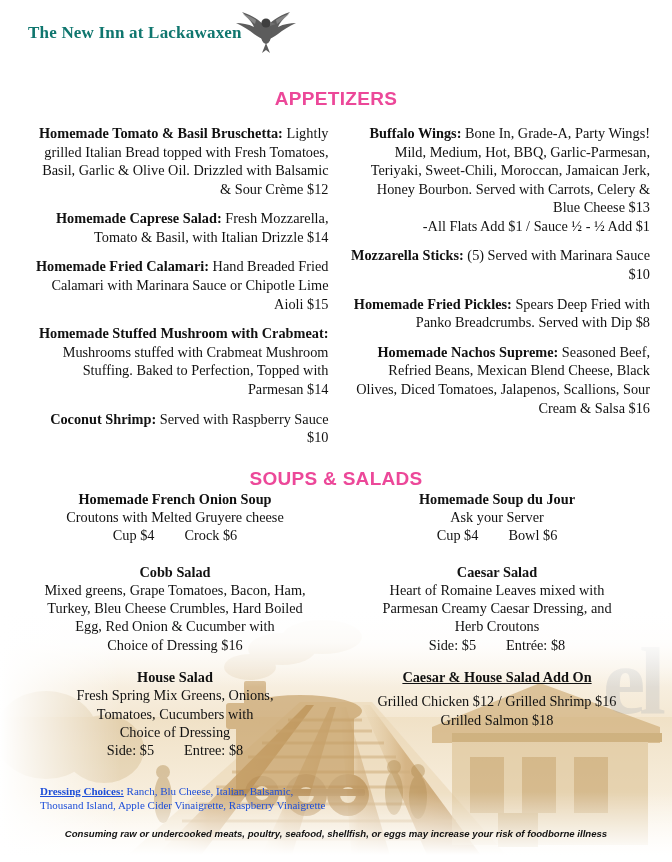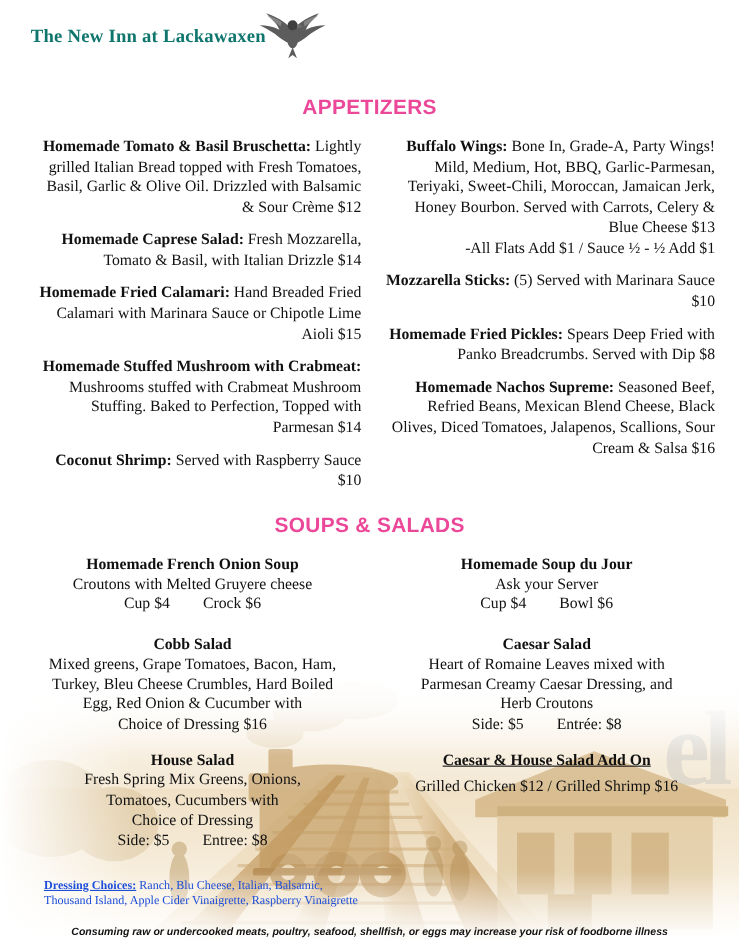--- a/index.html
+++ b/index.html
@@ -344,21 +344,21 @@
 
         <div class="item">
           <span class="nm">Homemade Nachos Supreme:</span><span>  Seasoned Beef, Refried Beans, Mexican Blend Cheese, Black Olives, Diced Tomatoes, Jalapenos, Scallions, Sour Cream &amp; Salsa $16</span>
         </div>
 
       </div>
     </div>
 
     <div id="soups-heading" class="section-heading">SOUPS &amp; SALADS</div>
 
-    <div class="ss-two-col" style="margin-top:14px;">
+    <div class="ss-two-col" style="margin-top:0;">
       <div class="ss-col">
         <div class="ss-block">
           <span class="ss-title">Homemade French Onion Soup</span>
           <span class="ss-line">Croutons with Melted Gruyere cheese</span>
           <span class="price-row"><span>Cup $4</span><span class="gap"></span><span>Crock $6</span></span>
         </div>
       </div>
       <div class="ss-col">
         <div class="ss-block">
           <span class="ss-title">Homemade Soup du Jour</span>
@@ -397,20 +397,21 @@
           <span class="ss-line">Tomatoes, Cucumbers with</span>
           <span class="ss-line">Choice of Dressing</span>
           <span class="price-row"><span>Side:  $5</span><span class="gap"></span><span>Entree:  $8</span></span>
         </div>
       </div>
       <div class="ss-col">
         <div class="ss-block">
           <span class="ss-title underline">Caesar &amp; House Salad Add On</span>
           <span class="ss-line" style="display:block;height:6px;"></span>
           <span class="ss-line">Grilled Chicken $12 / Grilled Shrimp $16</span>
+          <span class="ss-line">Grilled Salmon $18</span>
         </div>
       </div>
     </div>
 
     <div class="dressing" style="margin-top:14px;">
       <span class="dz-label">Dressing Choices:</span><span>  Ranch, Blu Cheese, Italian, Balsamic,</span><br>
       <span>Thousand Island, Apple Cider Vinaigrette, Raspberry Vinaigrette</span>
     </div>
 
     <div class="disclaimer">Consuming raw or undercooked meats, poultry, seafood, shellfish, or eggs may increase your risk of foodborne illness</div>

